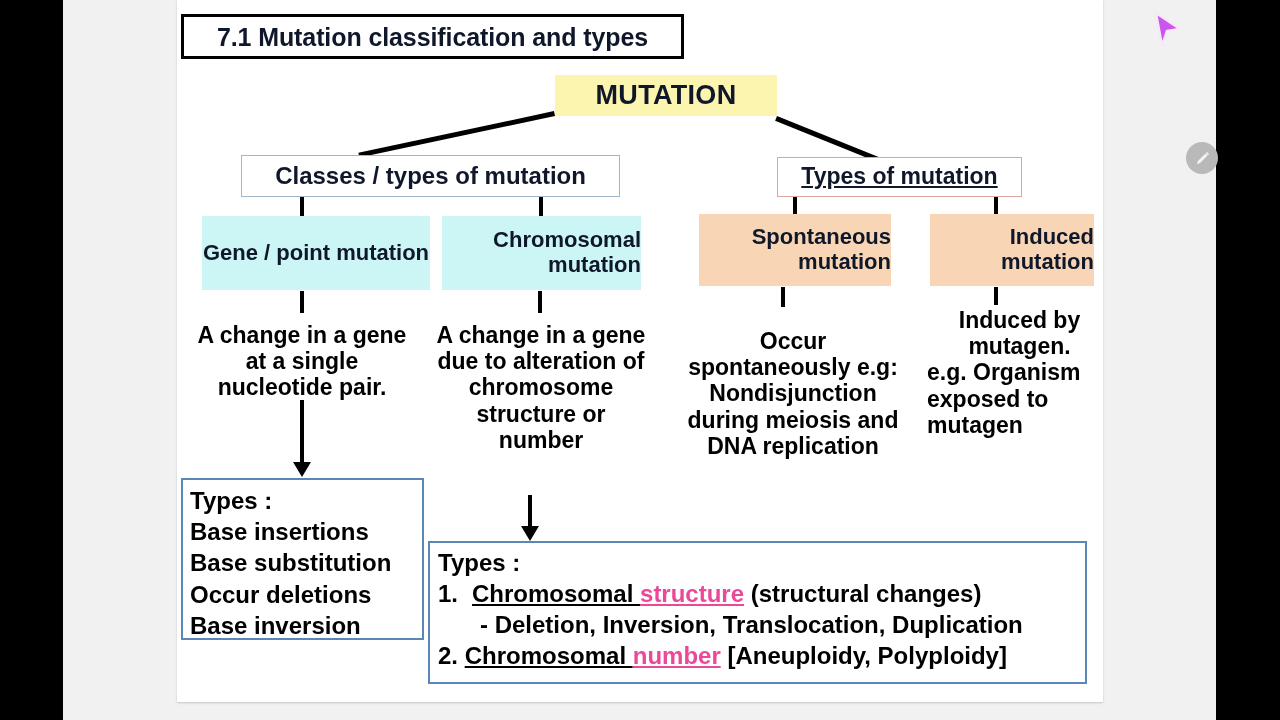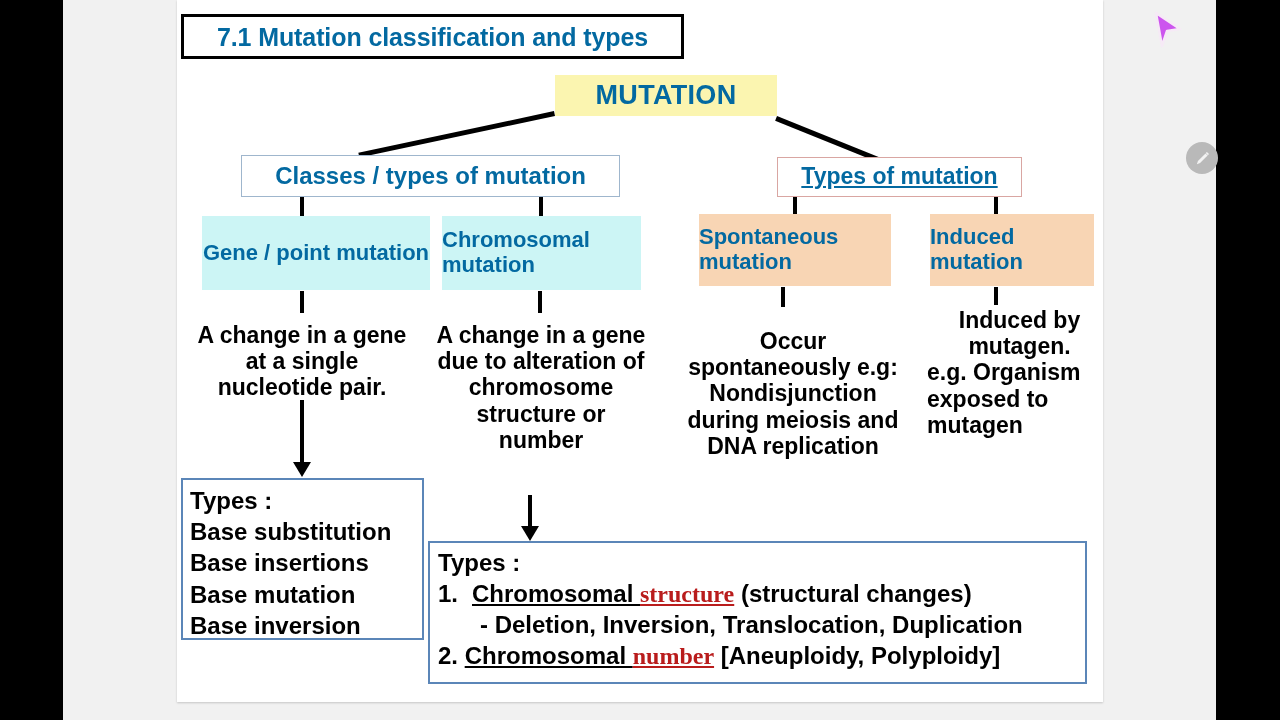--- a/index.html
+++ b/index.html
@@ -73,23 +73,23 @@
     height: 44px;
   }
 
   
   .node {
     position: absolute;
     box-sizing: border-box;
     display: flex;
     align-items: center;
     justify-content: center;
-    text-align: left;
+    text-align: right;
     font-weight: bold;
-    color: #0369a1;
+    color: #0f172a;
     line-height: 1.12;
   }
   .plaintext {
     position: absolute;
     box-sizing: border-box;
     text-align: center;
     font-weight: bold;
     color: #000;
     line-height: 1.14;
   }
@@ -198,21 +198,21 @@
     width: 659px;
     height: 143px;
     font-size: 24px;
     line-height: 1.29;
     padding: 5px 0 0 8px;
   }
   #types-right .ln { white-space: nowrap; }
   #types-right .indent-dash { padding-left: 42px; }
   #types-right .num { display: inline-block; width: 34px; }
   .u { text-decoration: underline; text-underline-offset: 2px; }
-  .red { color: #b91c1c; font-family: Liberation Serif, serif; }
+  .red { color: #ec4899; }
 </style>
 </head>
 <body>
 
 <div id="video-frame">
 
   <div id="letterbox-left"></div>
   <div id="letterbox-right"></div>
   <div id="viewer-bg"></div>
 
@@ -269,23 +269,23 @@
     </div>
 
     <div class="arrow-shaft" style="left:123px; top:400px; height:64px;"></div>
     <div class="arrow-head" style="left:116px; top:462px;"></div>
 
     <div class="arrow-shaft" style="left:351px; top:495px; height:33px;"></div>
     <div class="arrow-head" style="left:344px; top:526px;"></div>
 
     <div class="types-box" id="types-left">
       <div>Types :</div>
+      <div>Base insertions</div>
       <div>Base substitution</div>
-      <div>Base insertions</div>
-      <div>Base mutation</div>
+      <div>Occur deletions</div>
       <div>Base inversion</div>
     </div>
 
     <div class="types-box" id="types-right">
       <div class="ln">Types :</div>
       <div class="ln">
         <span class="num">1.</span><span class="u">Chromosomal </span><span class="u red">structure</span><span> (structural changes)</span>
       </div>
       <div class="ln indent-dash">- Deletion, Inversion, Translocation, Duplication</div>
       <div class="ln">

